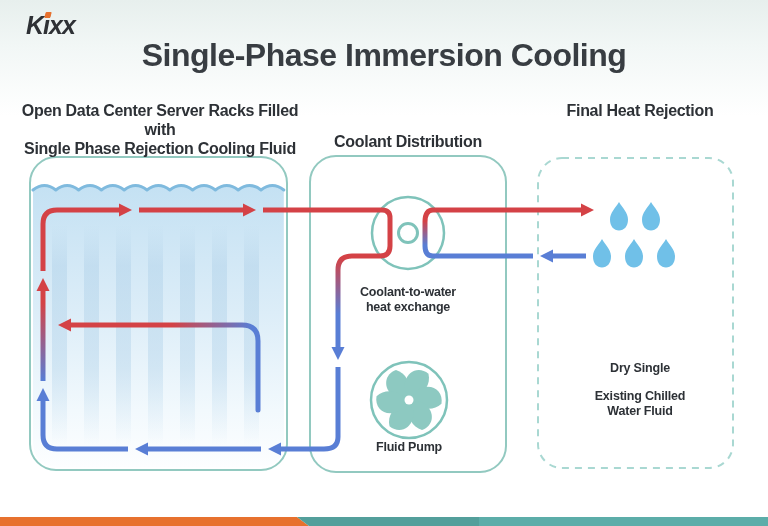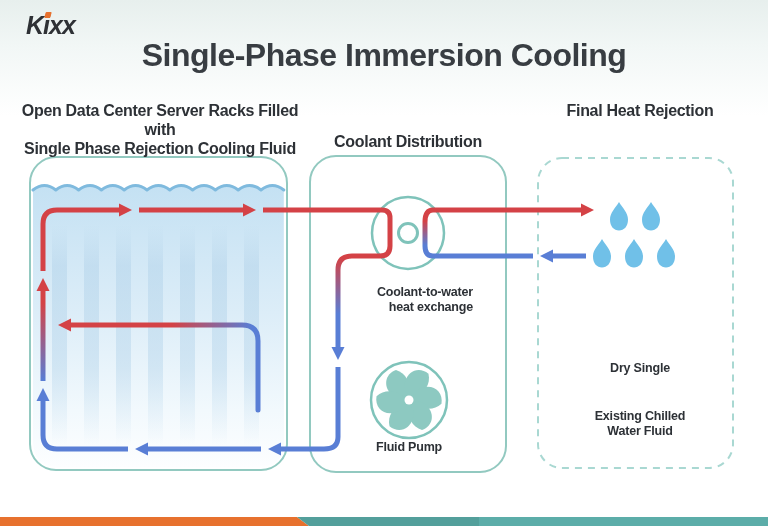--- a/index.html
+++ b/index.html
@@ -18,25 +18,25 @@
   .logo .tittle{
     position:absolute;left:19px;top:1px;width:6px;height:6px;
     background:#e7712e;transform:skewX(-15deg);border-radius:1px;
   }
   .page-title{left:0;top:37px;width:768px;font-size:32px;letter-spacing:-0.5px;color:#383d42;}
   .sec-header{font-size:16px;line-height:1.18;letter-spacing:-0.3px;}
   .small-label{font-size:12.5px;line-height:1.18;letter-spacing:-0.2px;}
   .hdr-tank{left:10px;top:102px;width:300px;}
   .hdr-cdu{left:308px;top:102px;width:200px;margin-top:31px;}
   .hdr-rej{left:530px;top:102px;width:220px;}
-  .lbl-exch{left:343px;top:285px;width:130px;text-align:right;}
+  .lbl-exch{left:343px;top:285px;width:130px;}
   .lbl-pump{left:344px;top:440px;width:130px;}
   .opt-1{left:570px;top:318px;width:140px;}
   .opt-2{left:570px;top:361px;width:140px;}
-  .opt-3{left:570px;top:389px;width:140px;margin-top:20px;}
+  .opt-3{left:570px;top:389px;width:140px;}
 </style>
 </head>
 <body>
 
 <div id="stage">
 
   <svg id="diagram-svg" width="768" height="526" viewBox="0 0 768 526">
     <defs>
       <linearGradient id="waterGrad" gradientUnits="userSpaceOnUse" x1="0" y1="185" x2="0" y2="467">
         <stop offset="0" stop-color="#c4e1f3"></stop>

